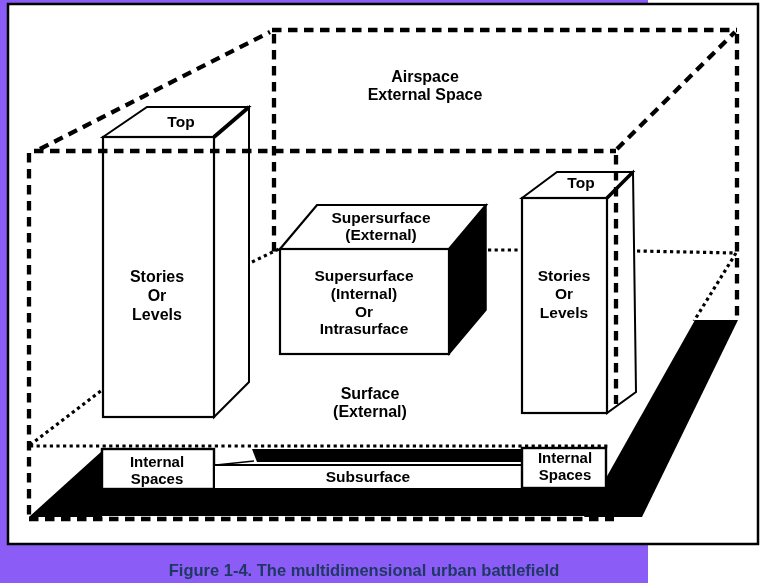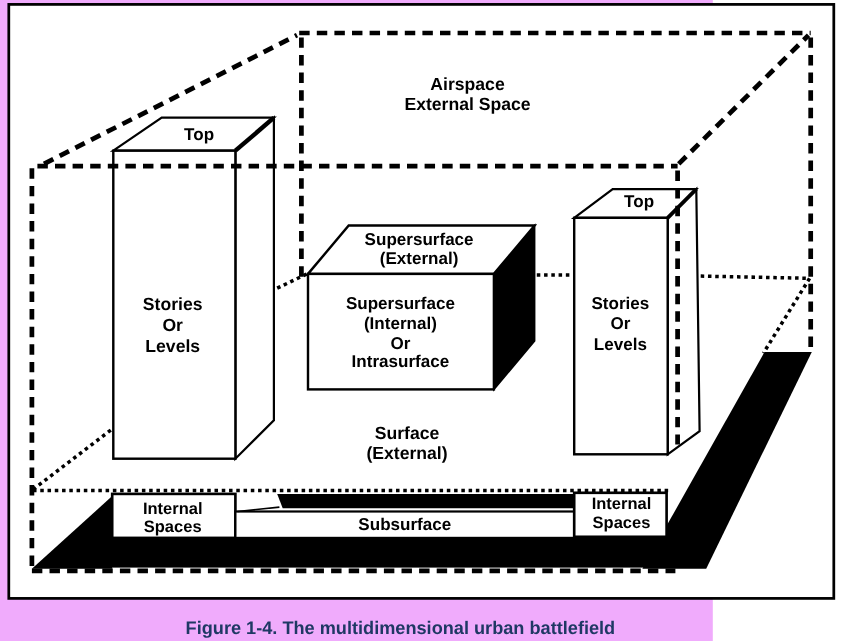--- a/index.html
+++ b/index.html
@@ -8,21 +8,21 @@
     background: #ffffff;
     width: 768px;
     height: 583px;
     overflow: hidden;
     font-family: "Liberation Sans", sans-serif;
   }
   .stage {
     position: relative;
     width: 648px;
     height: 583px;
-    background: #f0abfc;
+    background: #8b5cf6;
     text-decoration: underline;
   }
   svg text {
     font-family: "Liberation Sans", "DejaVu Sans", sans-serif;
     font-weight: bold;
     fill: #000000;
   }
   svg text.caption {
     fill: #1F3864;
   }

